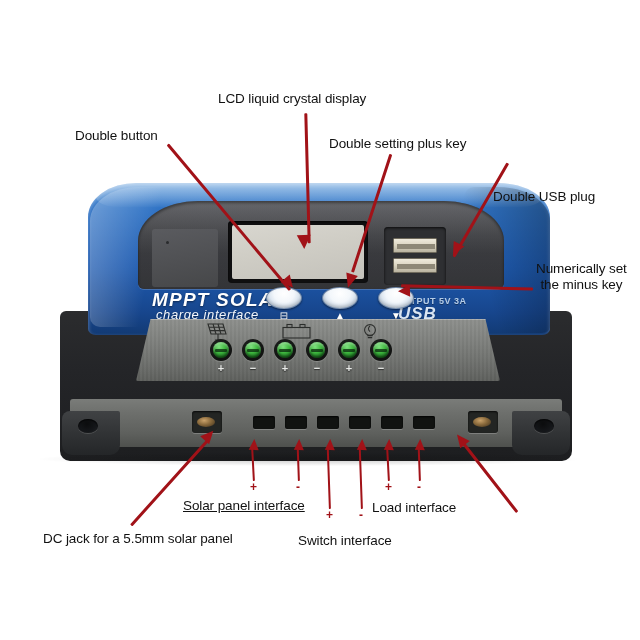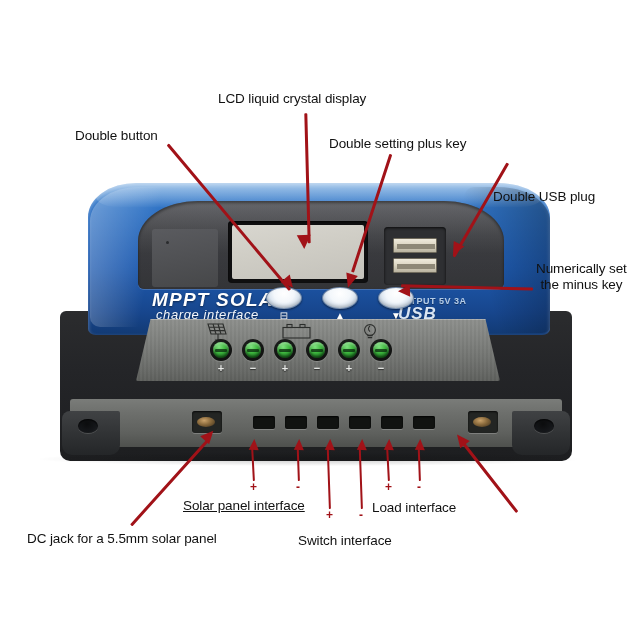--- a/index.html
+++ b/index.html
@@ -596,21 +596,21 @@
 
   <div class="label" style="left:218px; top:91px;">LCD liquid crystal display</div>
 
   <div class="label" style="left:329px; top:136px;">Double setting plus key</div>
 
   <div class="label" style="left:493px; top:145px;margin-top:44px;">Double USB plug</div>
 
   <div class="label" style="left:536px; top:261px;text-align:center;">Numerically set
 the minus key</div>
 
-  <div class="label" style="left:27px; top:531px;">DC jack for a 5.5mm solar panel</div>
+  <div class="label" style="left:43px; top:531px;">DC jack for a 5.5mm solar panel</div>
 
   <div class="label" style="left:183px; top:498px;text-decoration:underline;">Solar panel interface</div>
 
   <div class="label" style="left:298px; top:533px;">Switch interface</div>
 
   <div class="label" style="left:372px; top:500px;">Load interface</div>
 
 
 </div>
 

